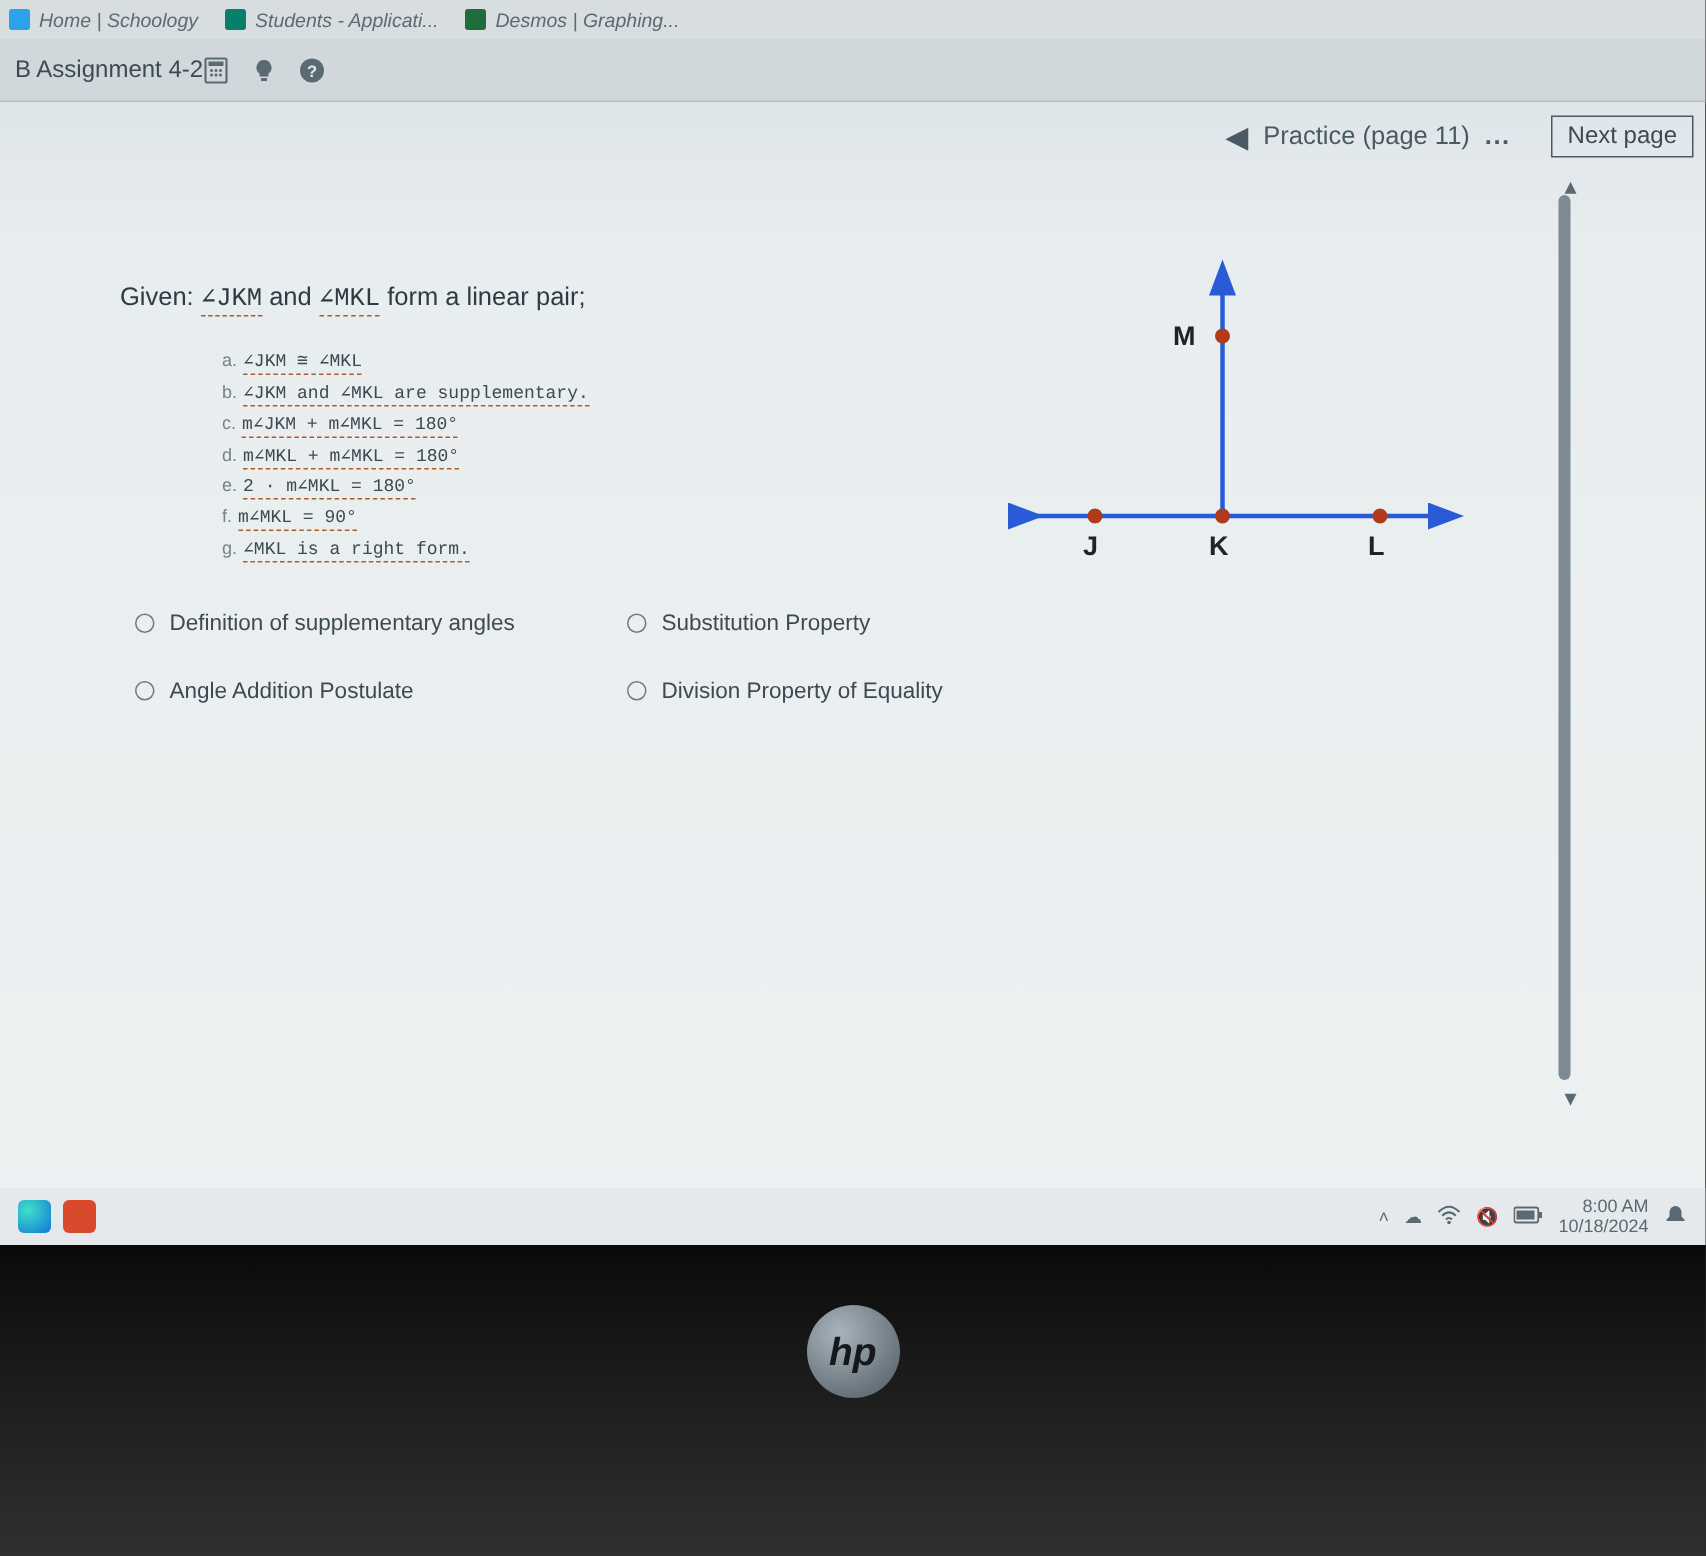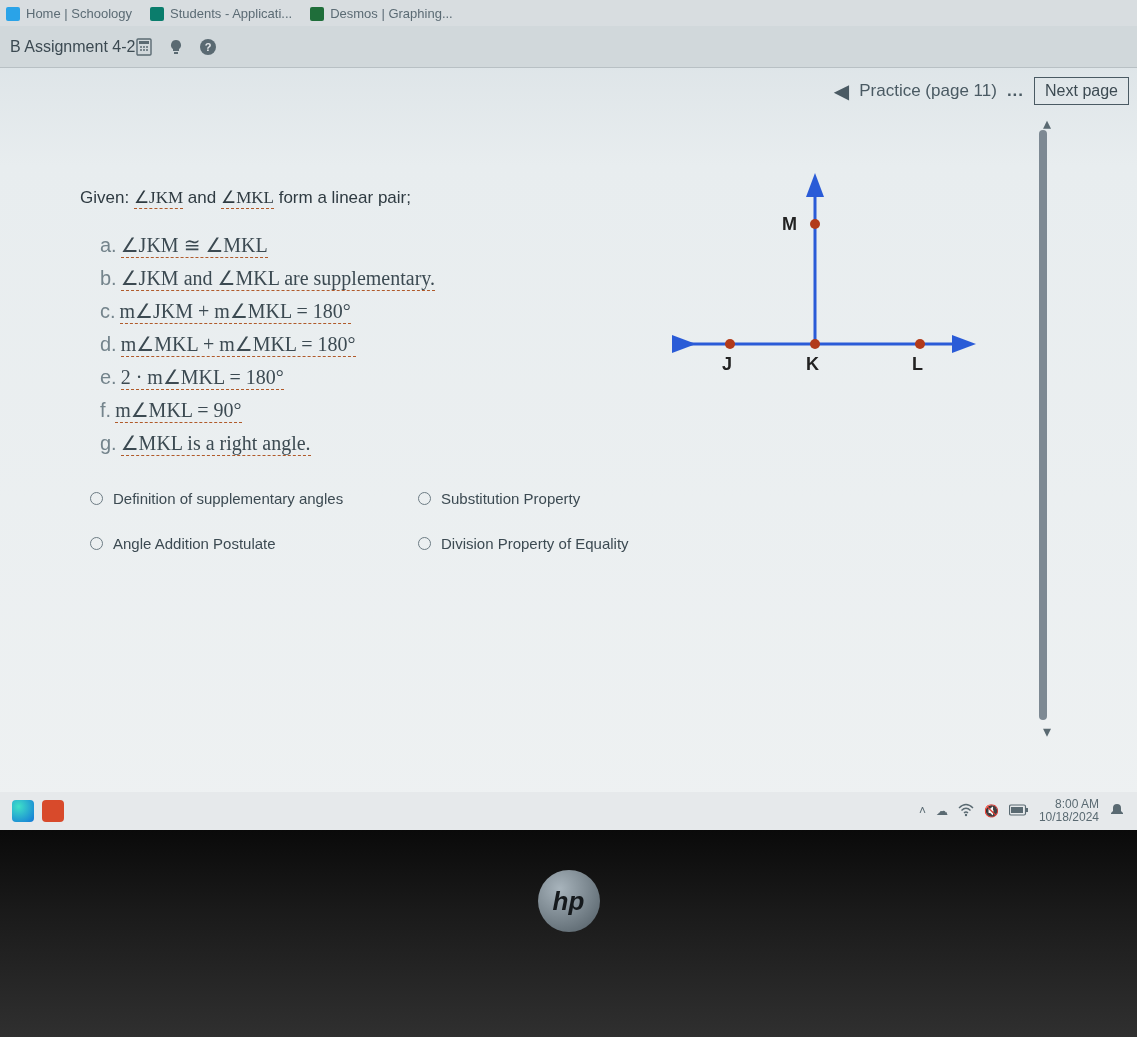--- a/index.html
+++ b/index.html
@@ -9,21 +9,21 @@
   .screen {
     width: 1137px; height: 830px;
     background: linear-gradient(180deg, #d8e0e4 0%, #e8edef 20%, #eef1f2 100%);
     position: relative;
   }
 
   .tabs-bar {
     height: 26px; display: flex; align-items: center; gap: 18px;
     padding: 2px 6px; background: #d8dde0; font-size: 13px; color: #5b6b74;
   }
-  .tab { display: flex; align-items: flex-end; gap: 6px; }
+  .tab { display: flex; align-items: flex-start; gap: 6px; font-style: italic; }
   .tab .favicon { width: 14px; height: 14px; }
   .fav-blue { background: #2aa3e8; border-radius: 2px; }
   .fav-teal { background: #0a7d6c; border-radius: 2px; }
   .fav-green { background: #1f6e3a; border-radius: 2px; }
 
   .doc-title-bar {
     height: 42px; display: flex; align-items: center; justify-content: flex-start;
     padding: 0 10px; background: #d1d8db; border-bottom: 1px solid #b8c0c4;
     color: #3c4a52; font-size: 16px;
   }
@@ -31,38 +31,38 @@
   .title-right svg, .title-right .glyph { width: 18px; height: 18px; }
 
   .nav-bar {
     height: 46px; display: flex; justify-content: flex-end; align-items: center;
     gap: 10px; padding: 0 8px; color: #4a5a63; font-size: 17px;
   }
   .nav-bar .arrow { font-size: 20px; color: #4a5a63; }
   .ellipsis { font-weight: bold; letter-spacing: 1px; }
   .next-btn {
     border: 1.5px solid #4a5a63; padding: 4px 10px; font-size: 16px;
-    background: transparent; color: #3c4a52; cursor: pointer;
+    background: transparent; color: #3c4a52; cursor: pointer; margin-left: 17px;
   }
 
   .content {
     position: relative; padding: 10px 0 0 80px; color: #2f3b42;
     display: flex; gap: 30px;
   }
   .left-col { width: 560px; }
   .given-block { font-size: 17px; line-height: 1.6; margin-top: 60px; }
   .given-line1 .dashed, .prove-line .dashed, .stmt .dashed {
     border-bottom: 1.5px dashed #b05a2a; padding-bottom: 1px;
   }
   .given-line2 { border-bottom: 1.5px dashed #b05a2a; display: inline-block; margin-top: 2px; }
   .prove-line { margin-top: 24px; }
-  .angle { font-family: Liberation Serif, serif; text-align: center; }
+  .angle { font-family: Liberation Mono, monospace; text-align: center; }
 
   .statements-hdr { margin-top: 50px; font-size: 16px; color: #3c4a52; }
-  .stmt-list { margin: 18px 0 0 20px; font-size: 20px; line-height: 1.65; color: #3c4a52; }
+  .stmt-list { margin: 18px 0 0 68px; font-size: 12px; line-height: 1.65; color: #3c4a52; }
   .stmt { white-space: nowrap; }
   .stmt .lab { color: #74848c; margin-right: 4px; }
 
   .answers {
     margin-top: 30px; display: grid; grid-template-columns: 300px 290px;
     column-gap: 100px; row-gap: 10px; font-size: 15px; color: #3c4a52;
     padding-left: 10px;
     gap: 28px;
   }
   .answer-opt { display: flex; align-items: center; gap: 10px; cursor: pointer; }
@@ -182,21 +182,21 @@
       </div>
 
 
       <div class="stmt-list">
         <div class="stmt"><span class="lab">a.</span><span class="angle dashed">∠JKM ≅ ∠MKL</span></div>
         <div class="stmt"><span class="lab">b.</span><span class="angle dashed">∠JKM and ∠MKL are supplementary.</span></div>
         <div class="stmt"><span class="lab">c.</span><span class="angle dashed">m∠JKM + m∠MKL = 180°</span></div>
         <div class="stmt"><span class="lab">d.</span><span class="angle dashed">m∠MKL + m∠MKL = 180°</span></div>
         <div class="stmt"><span class="lab">e.</span><span class="angle dashed">2 · m∠MKL = 180°</span></div>
         <div class="stmt"><span class="lab">f.</span><span class="angle dashed">m∠MKL = 90°</span></div>
-        <div class="stmt"><span class="lab">g.</span><span class="angle dashed">∠MKL is a right angle.</span></div>
+        <div class="stmt"><span class="lab">g.</span><span class="angle dashed">∠MKL is a right form.</span></div>
       </div>
 
       <div class="answers">
         <div class="answer-opt">
             <span class="radio"></span>
             <span>Definition of supplementary angles</span>
           </div>
         <div class="answer-opt">
             <span class="radio"></span>
             <span>Substitution Property</span>

